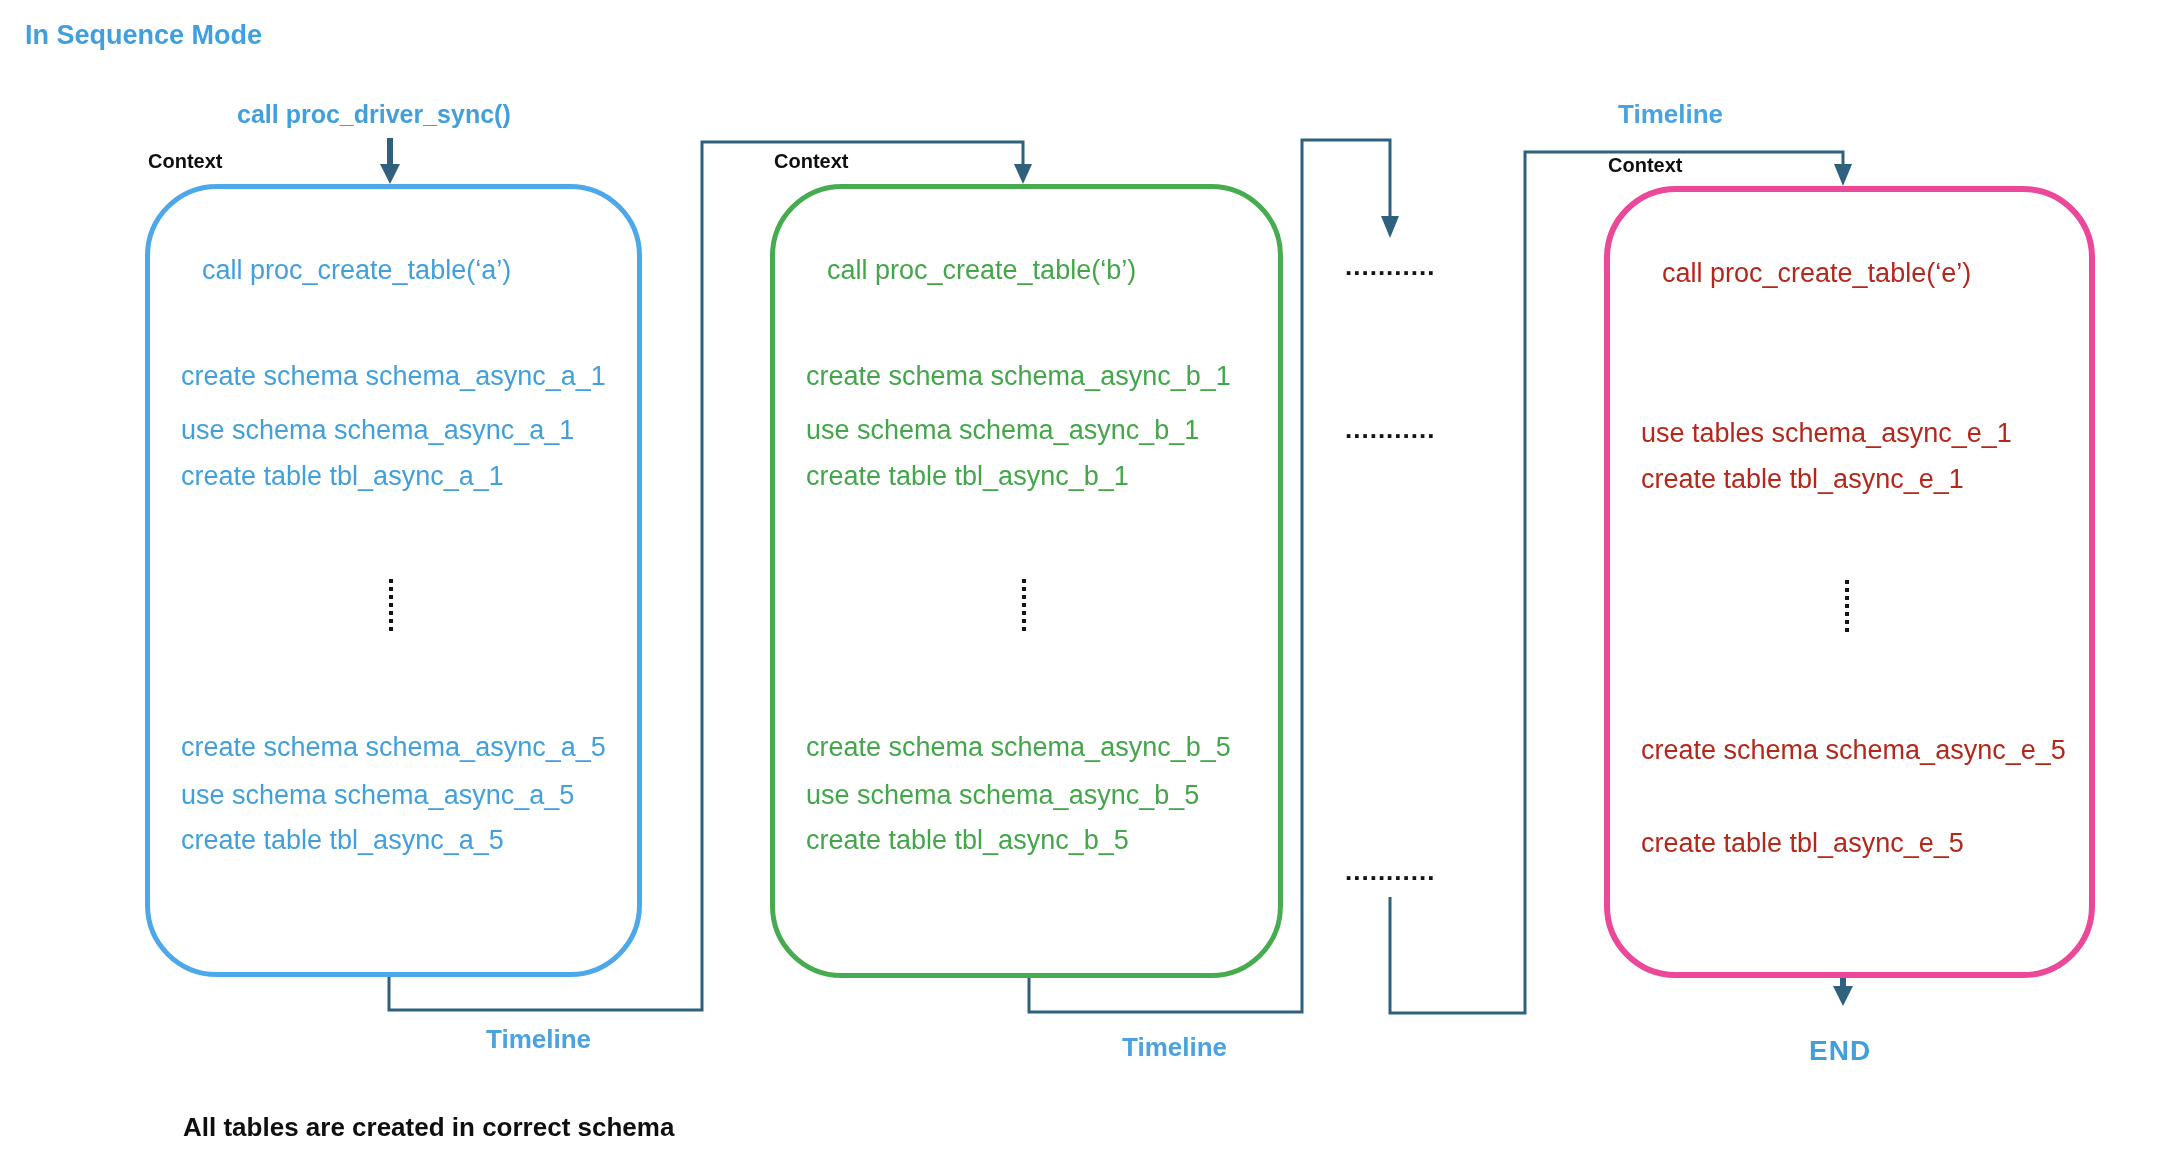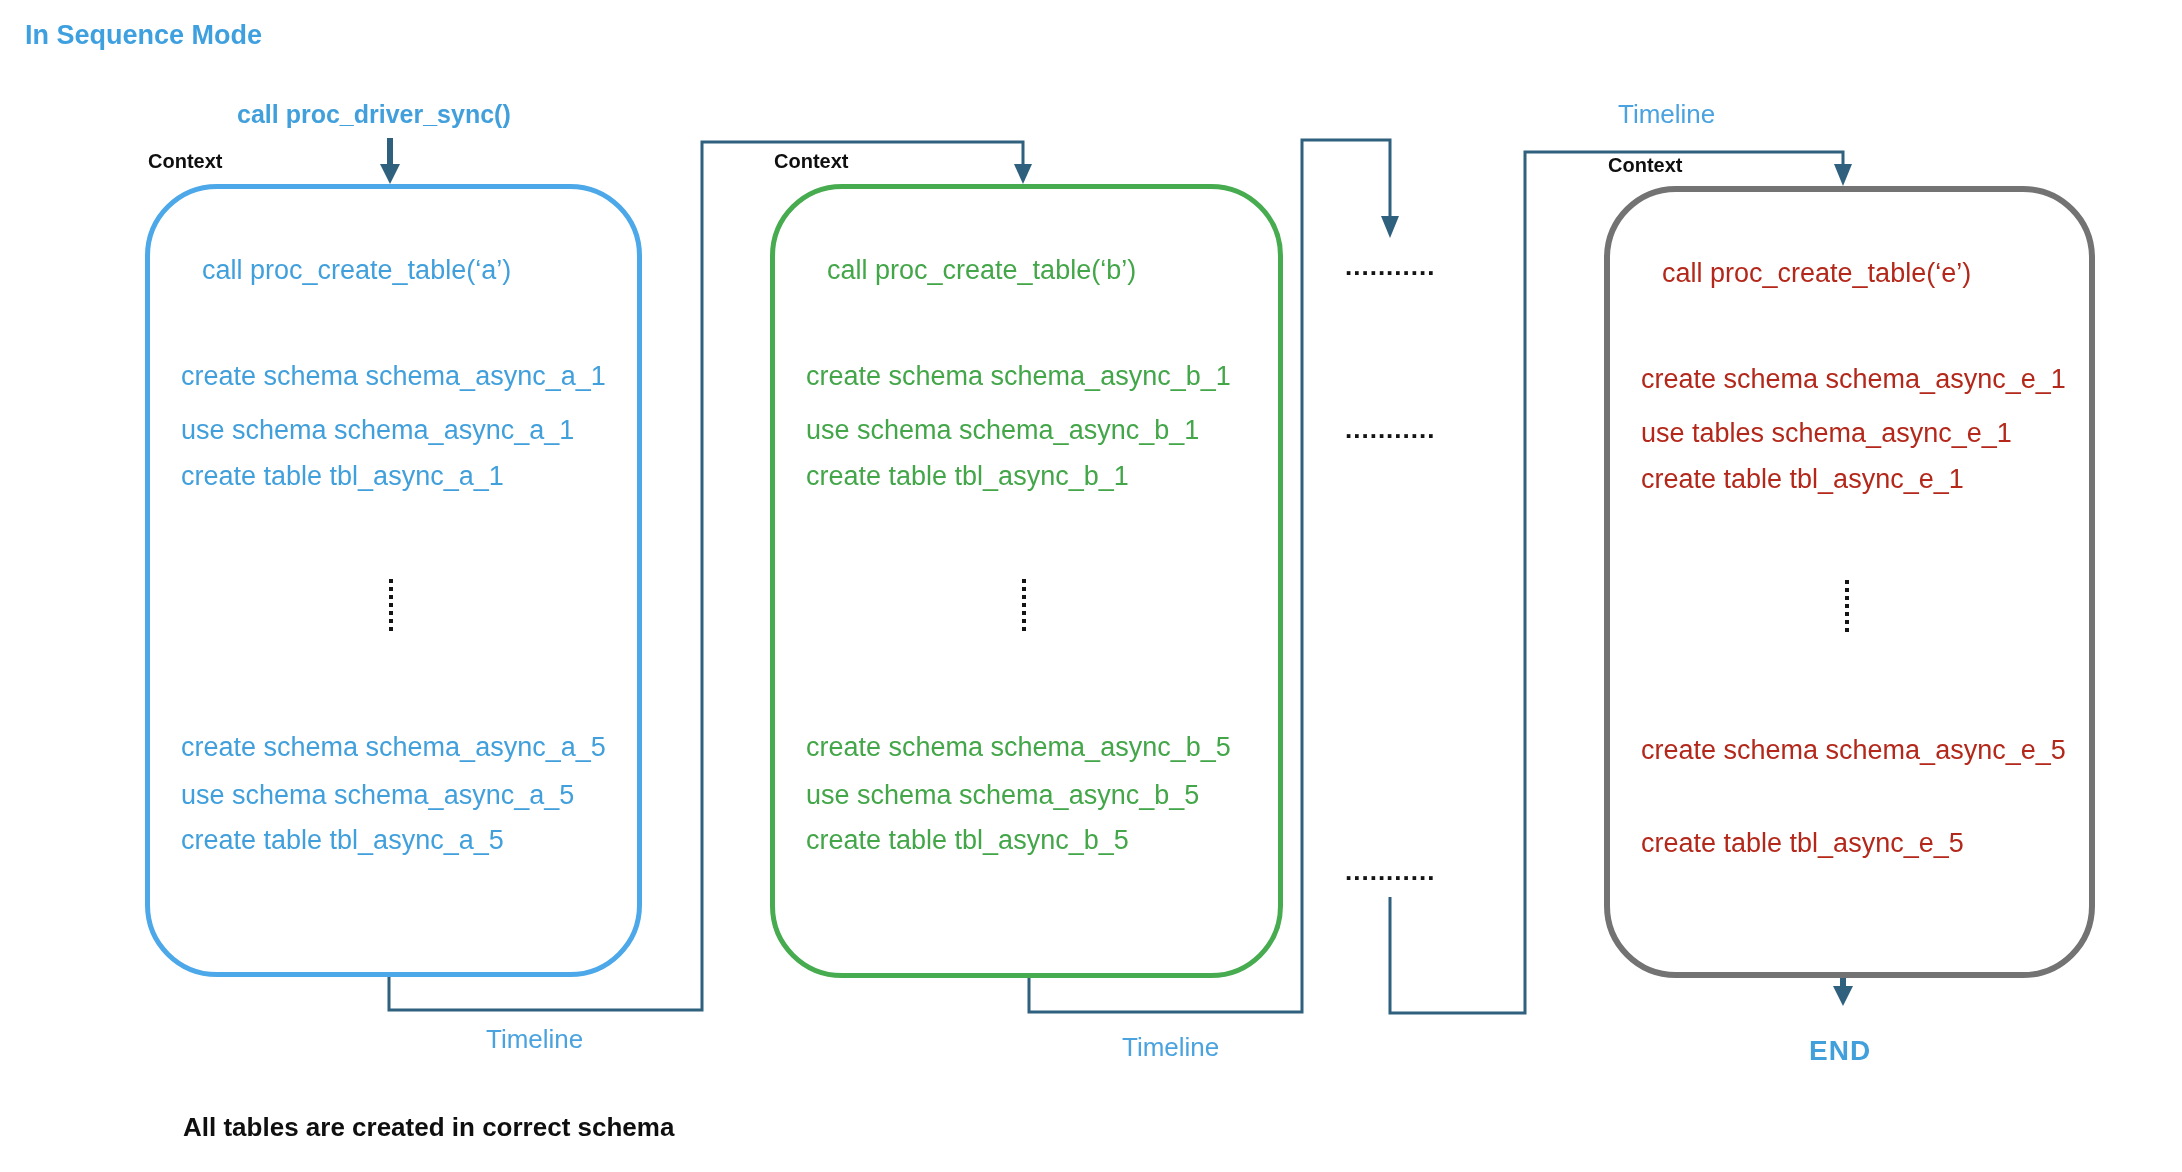--- a/index.html
+++ b/index.html
@@ -4,28 +4,28 @@
 <style>
   html,body{margin:0;padding:0;background:#ffffff;}
   #stage{
     position:relative;width:2182px;height:1172px;background:#ffffff;overflow:hidden;
     font-family:"Liberation Sans","DejaVu Sans",sans-serif;
   }
   .abs{position:absolute;white-space:nowrap;}
   .title{font-size:27px;font-weight:bold;color:#3fa0e0;}
   .driver{font-size:25px;font-weight:bold;color:#41a0dc;}
   .ctx-label{font-size:20px;font-weight:bold;color:#0f0f0f;}
-  .timeline{font-size:26px;font-weight:normal;color:#4aa3df;}
+  .timeline{font-size:26px;font-weight:bold;color:#4aa3df;}
   .end{font-size:28px;font-weight:bold;color:#41a0dc;letter-spacing:1px;}
   .note{font-size:26px;font-weight:bold;color:#0f0f0f;}
 
   .ctx-box{position:absolute;border-radius:72px;background:#ffffff;}
   .box-a{left:145px;top:184px;width:487px;height:783px;border:5px solid #4ca8e8;}
   .box-b{left:770px;top:184px;width:503px;height:784px;border:5px solid #47ab4f;}
-  .box-e{left:1604px;top:186px;width:479px;height:780px;border:6px solid #737373;}
+  .box-e{left:1604px;top:186px;width:479px;height:780px;border:6px solid #ec4899;}
 
   .row{position:absolute;font-size:27px;font-weight:400;white-space:nowrap;}
   .txt-a{color:#41a0dc;}
   .txt-b{color:#43a649;}
   .txt-e{color:#b3281a;}
   
   .r-call{top:66px;left:52px;}
   .r-s1{top:172px;left:31px;}
   .r-s2{top:226px;left:31px;}
   .r-s3{top:272px;left:31px;}
@@ -116,21 +116,20 @@
     <div class="row txt-b r-s5">use schema schema_async_b_5</div>
     <div class="row txt-b r-s6">create table tbl_async_b_5</div>
   </div>
 
   <div class="abs hdots" style="left:1345px;top:253px;">...........</div>
   <div class="abs hdots" style="left:1345px;top:416px;">...........</div>
   <div class="abs hdots" style="left:1345px;top:858px;">...........</div>
 
   <div class="ctx-box box-e">
     <div class="row txt-e r-call">call proc_create_table(‘e’)</div>
-    <div class="row txt-e r-s1">create schema schema_async_e_1</div>
     <div class="row txt-e r-s2">use tables schema_async_e_1</div>
     <div class="row txt-e r-s3">create table tbl_async_e_1</div>
     <div class="vdots" style="left:235px;top:388px;"></div>
     <div class="row txt-e r-s4">create schema schema_async_e_5</div>
     <div class="row txt-e r-s6">create table tbl_async_e_5</div>
   </div>
 
   <div class="abs end" style="left:1809px;top:1035px;">END</div>
   <div class="abs note" style="left:183px;top:1112px;">All tables are created in correct schema</div>
 

